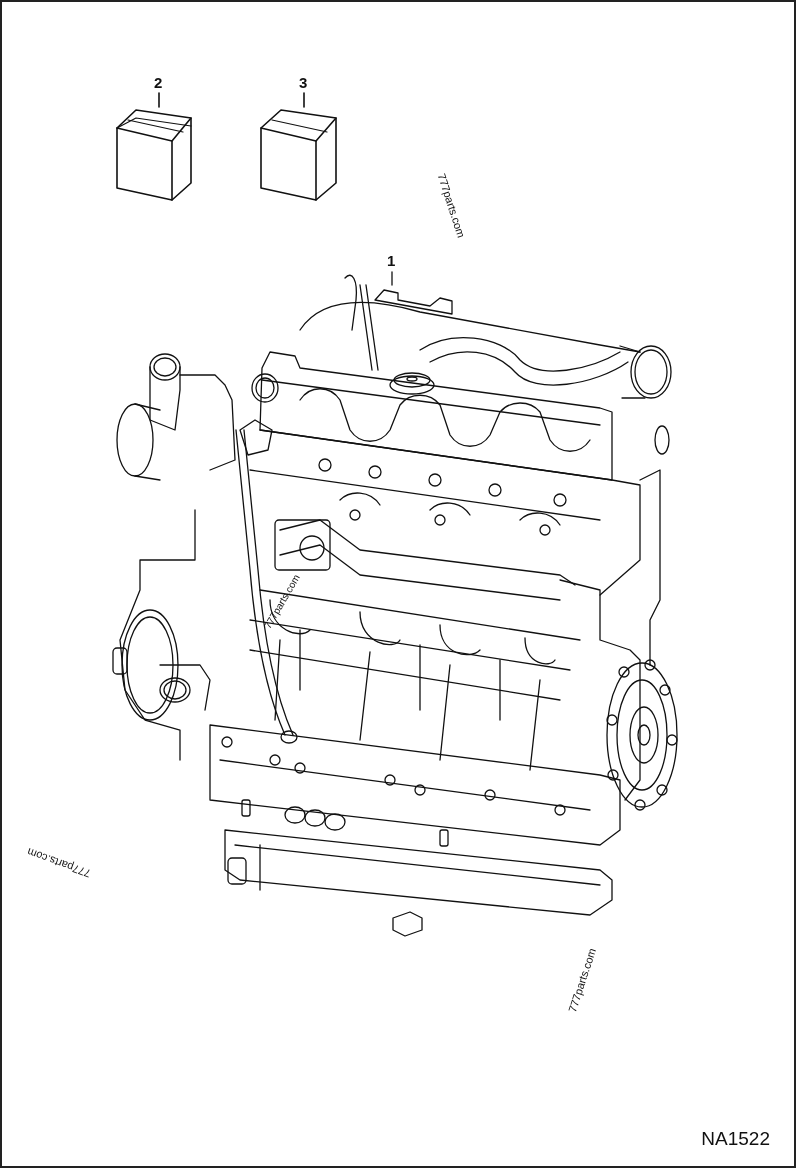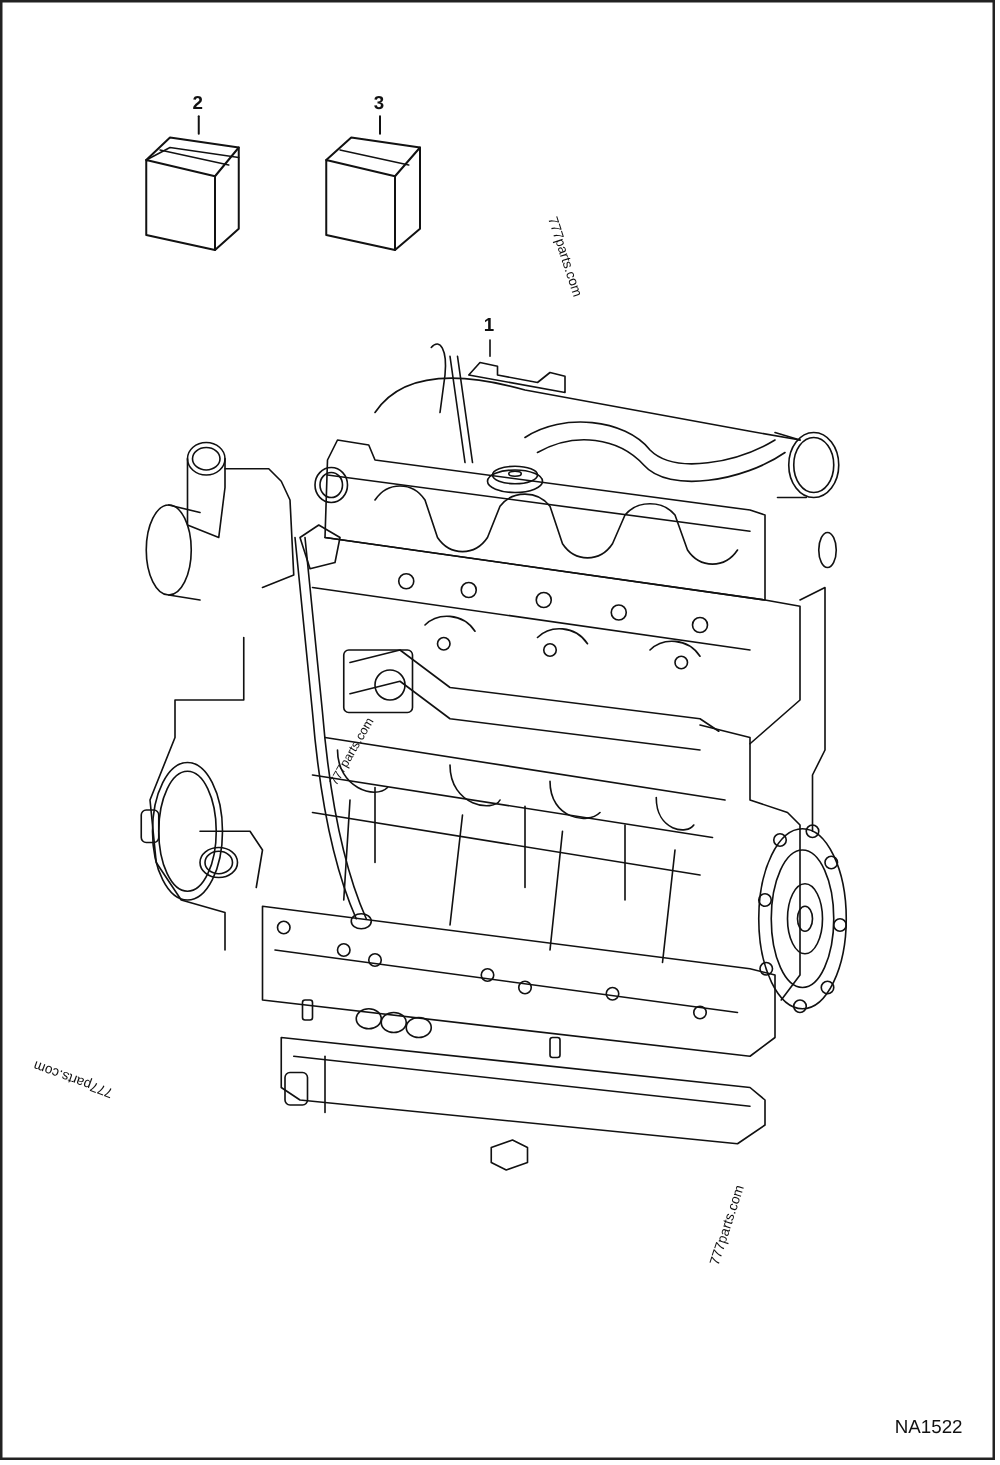--- a/index.html
+++ b/index.html
@@ -5,21 +5,21 @@
   html, body { margin: 0; padding: 0; background: #ffffff; }
   body { width: 800px; height: 1172px; position: relative; overflow: hidden;
          font-family: "Liberation Sans", sans-serif; }
   .frame { position: absolute; left: 0; top: 0; width: 796px; height: 1168px;
            border-left: 2px solid #222; border-top: 2px solid #222;
            border-right: 2px solid #222; border-bottom: 2px solid #222; box-sizing: border-box; }
   svg.drawing { position: absolute; left: 0; top: 0; }
   .callout { position: absolute; font-weight: bold; font-size: 15px; color: #111; }
   .watermark { position: absolute; font-size: 11px; color: #111; white-space: nowrap;
                transform-origin: left top; }
-  .figid { position: absolute; right: 30px; bottom: 22px; font-size: 15px; color: #111; }
+  .figid { position: absolute; right: 30px; bottom: 22px; font-size: 19px; color: #111; }
 </style>
 </head>
 <body>
 
 <div class="frame"></div>
 
 <svg class="drawing" width="800" height="1172" viewBox="0 0 800 1172" fill="none" stroke="#111" stroke-width="1.3" stroke-linejoin="round" stroke-linecap="round">
 
   <g stroke-width="1.6">
     <polyline points="117,128 136,110 191,118 191,183 172,200"></polyline>

